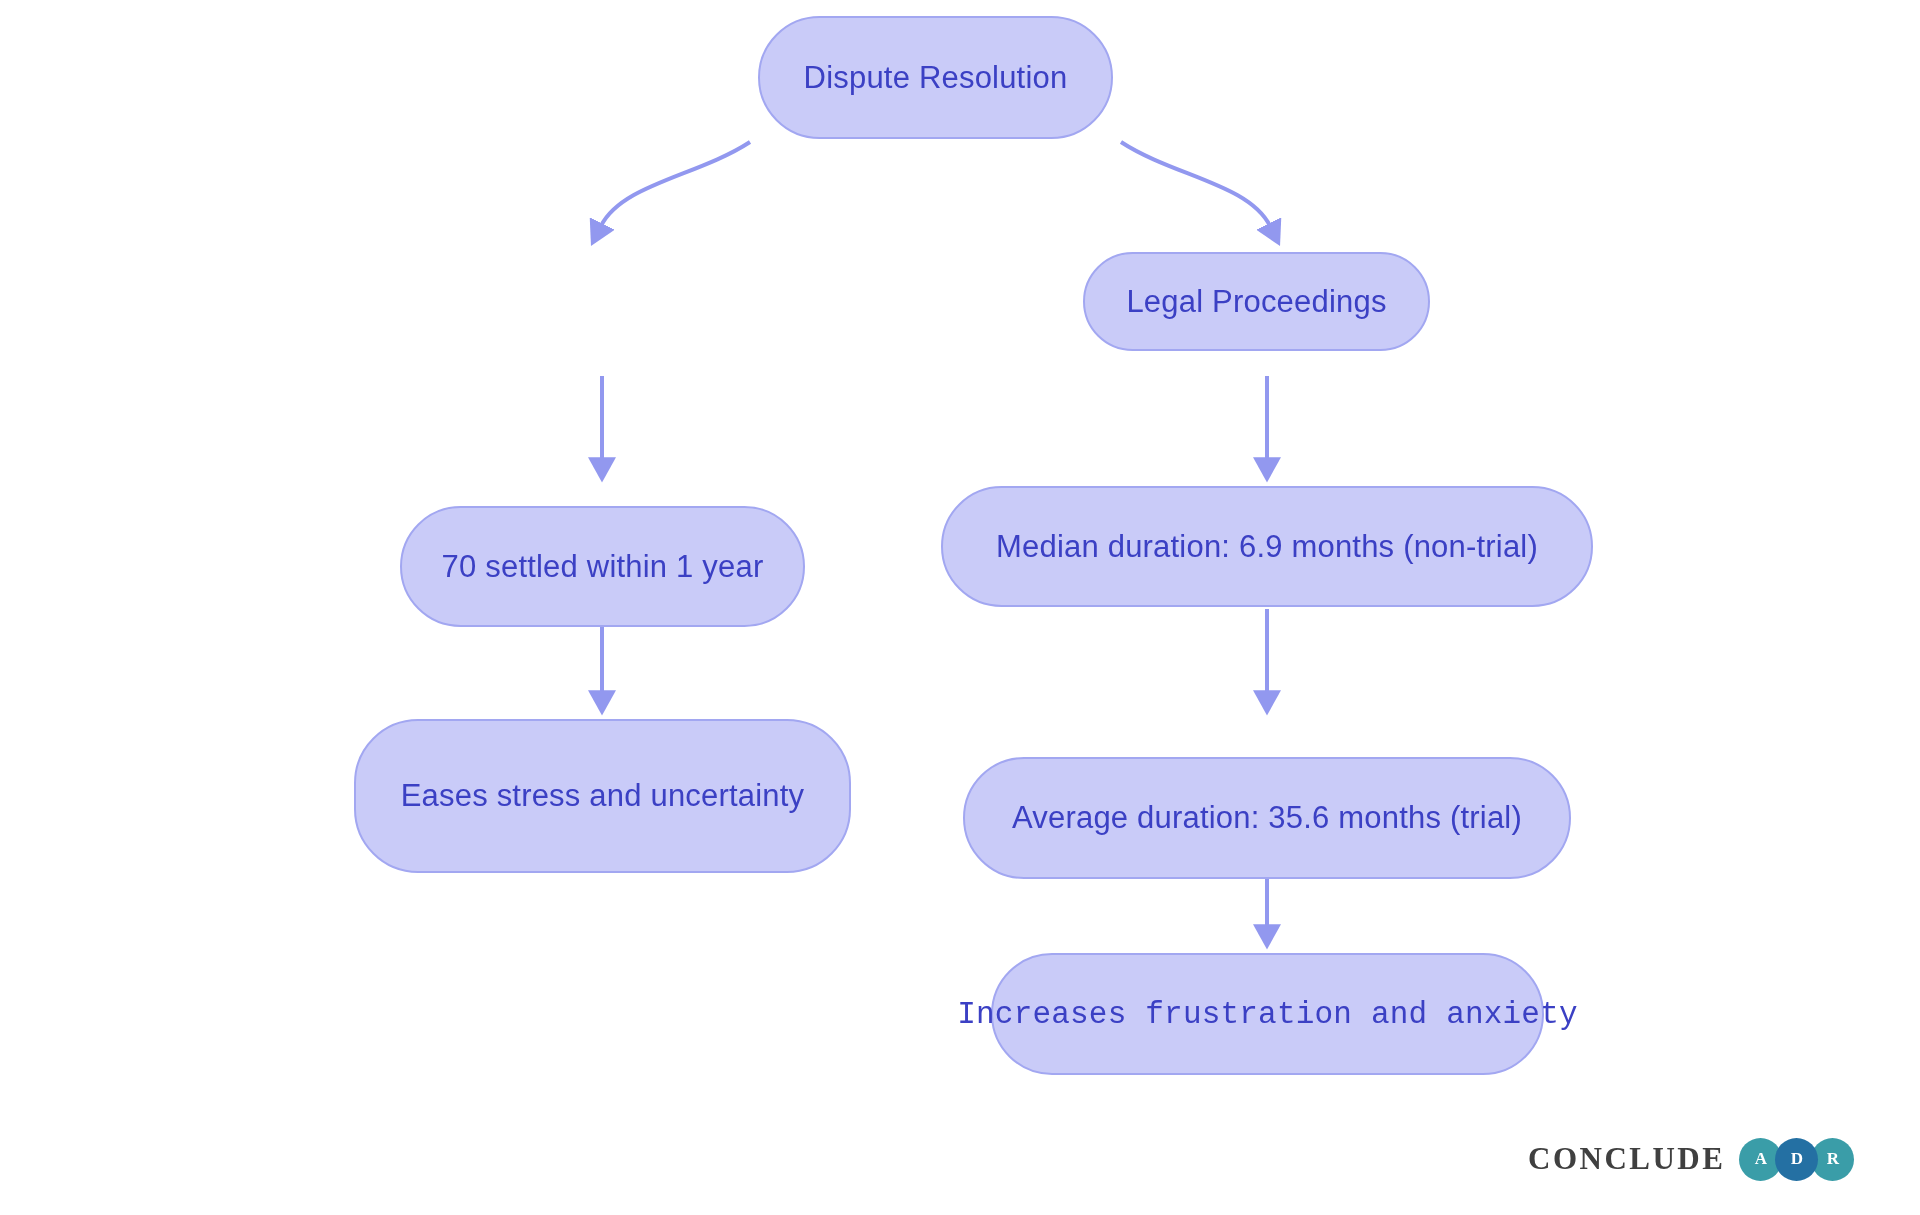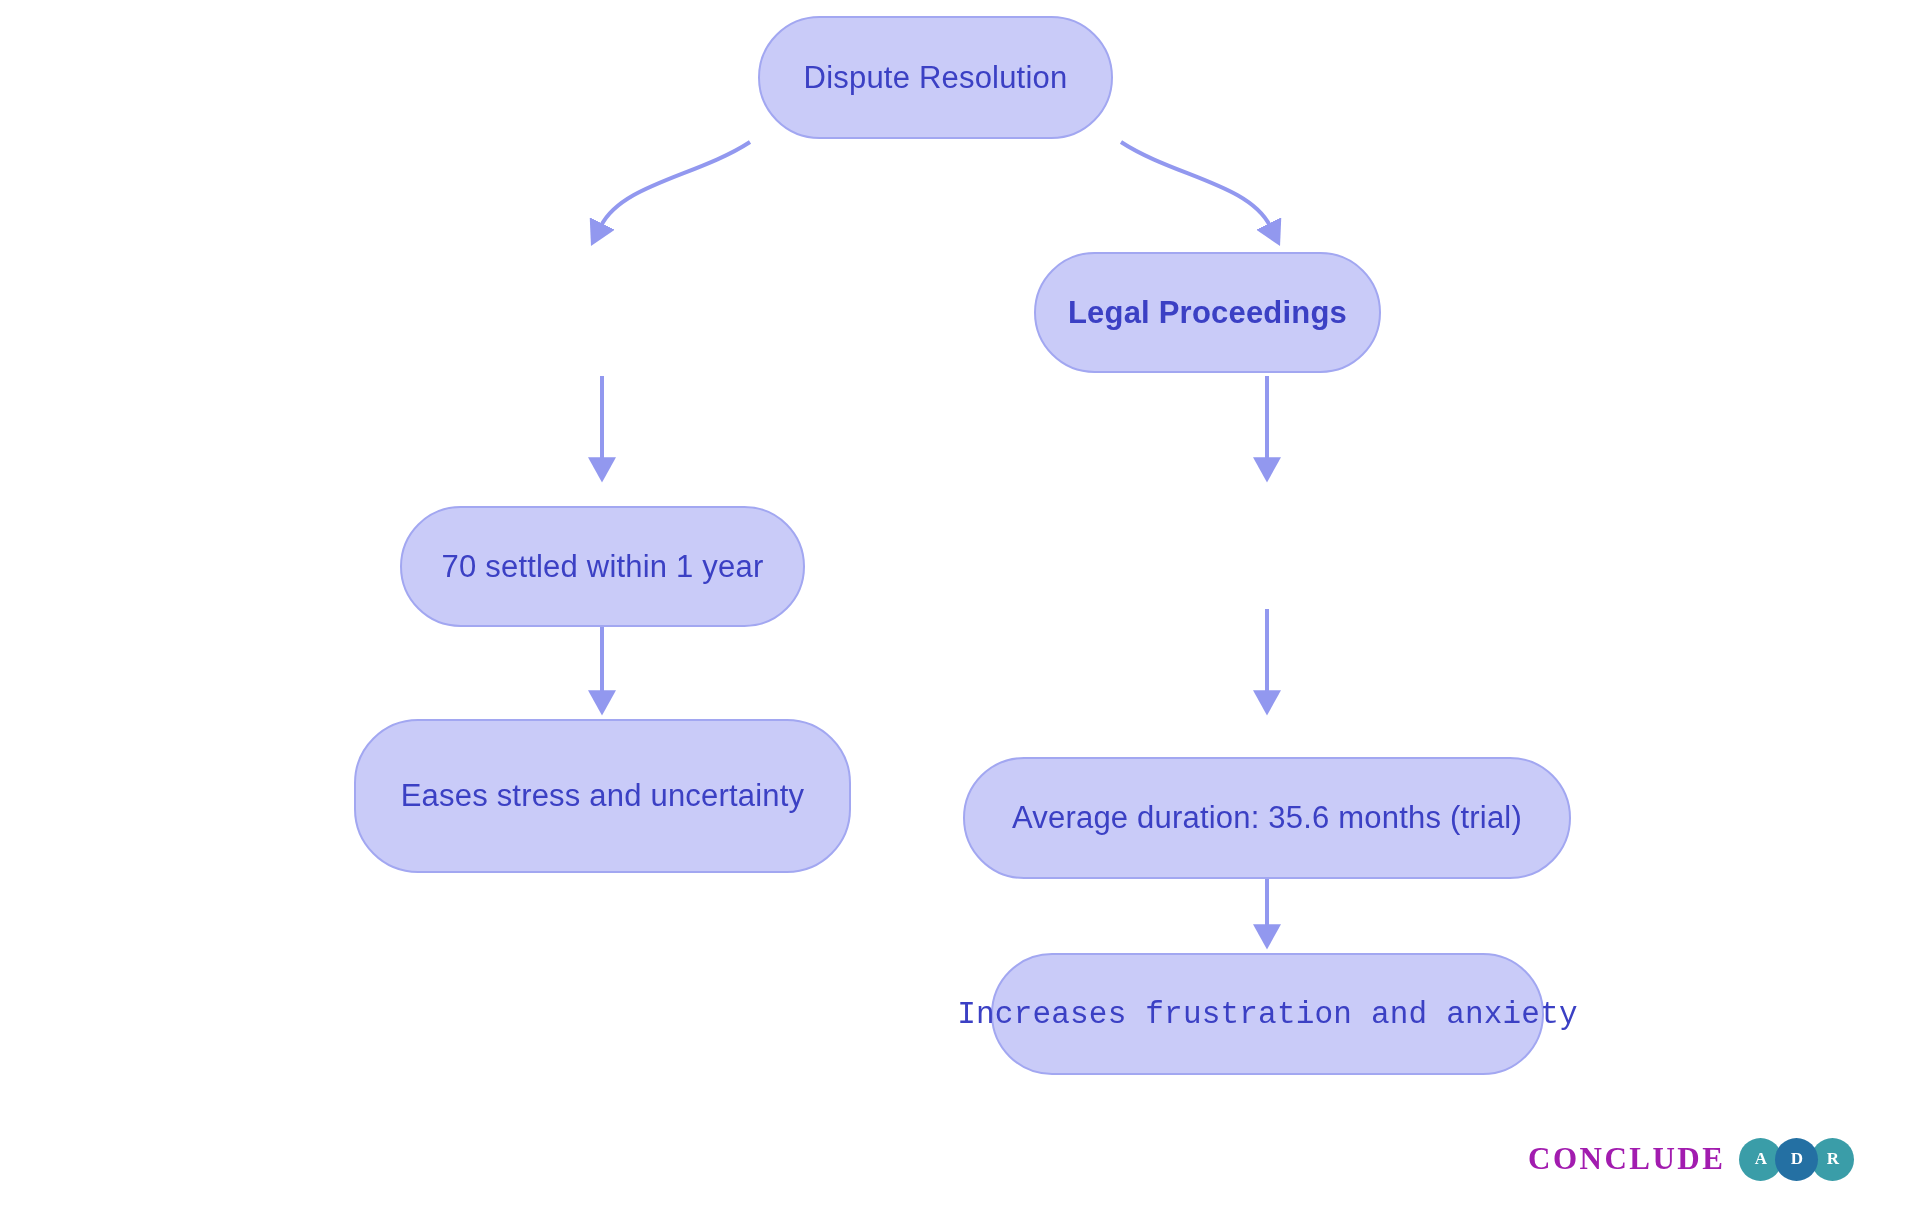--- a/index.html
+++ b/index.html
@@ -20,40 +20,40 @@
     color:#3b40c4;
     font-size:31px;
     letter-spacing:0.2px;
     box-sizing:border-box;
     text-align:left;
     white-space:nowrap;
   }
   
   .n-dispute   {left:758px;  top:16px;  width:355px; height:123px;}
   .n-arbitration{left:481px; top:252px; width:243px; height:121px;}
-  .n-legal     {left:1034px; top:252px; width:347px; height:121px;font-weight:bold;}
+  .n-legal     {left:1083px; top:252px; width:347px; height:99px;}
   .n-settled   {left:400px;  top:486px; width:405px; height:121px;margin-top:20px;}
   .n-median    {left:941px;  top:486px; width:652px; height:121px;}
   .n-eases     {left:354px;  top:719px; width:497px; height:154px;}
   .n-average   {left:963px;  top:757px; width:608px; height:122px;}
   .n-increases {left:991px;  top:953px; width:553px; height:122px;font-family:Liberation Mono, monospace;}
 
   
   .logo{
     position:absolute;
     left:1528px; top:1136px;
     display:flex;align-items:center;
     height:46px;
   }
   .logo-wordmark{
     font-family:"Liberation Serif", serif;
     font-weight:bold;
     font-size:31px;
     letter-spacing:2.5px;
-    color:#a21caf;
+    color:#404040;
     margin-right:14px;
   }
   .logo-badges{display:flex;align-items:center;}
   .badge{
     width:43px;height:43px;border-radius:50%;
     display:flex;align-items:center;justify-content:center;
     color:#ffffff;
     font-family:"Liberation Serif", serif;
     font-weight:bold;
     font-size:17px;
@@ -88,20 +88,23 @@
 
 
   <div class="node n-legal">
     <span>Legal Proceedings</span>
   </div>
 
   <div class="node n-settled">
     <span>70 settled within 1 year</span>
   </div>
 
+  <div class="node n-median">
+    <span>Median duration: 6.9 months (non-trial)</span>
+  </div>
 
   <div class="node n-eases">
     <span>Eases stress and uncertainty</span>
   </div>
 
   <div class="node n-average">
     <span>Average duration: 35.6 months (trial)</span>
   </div>
 
   <div class="node n-increases">

